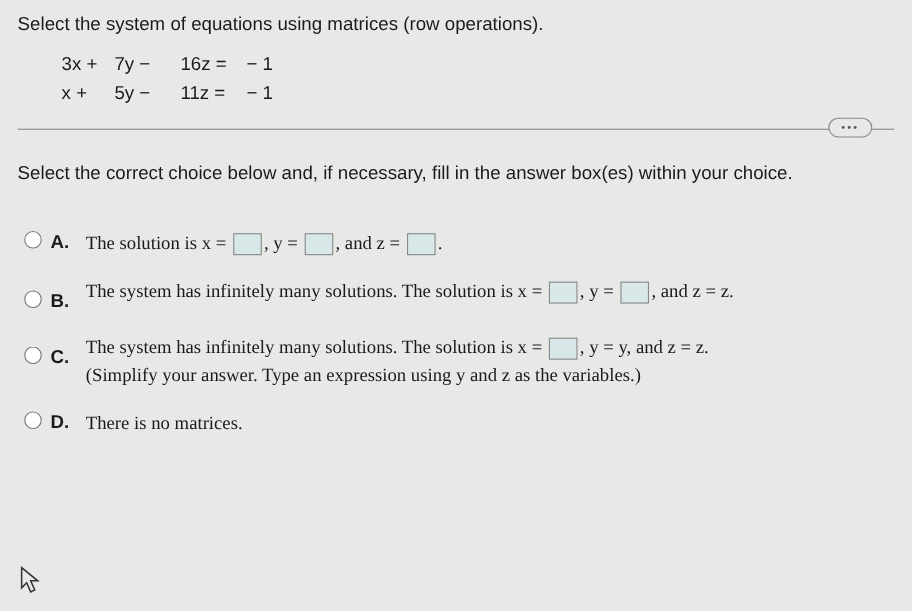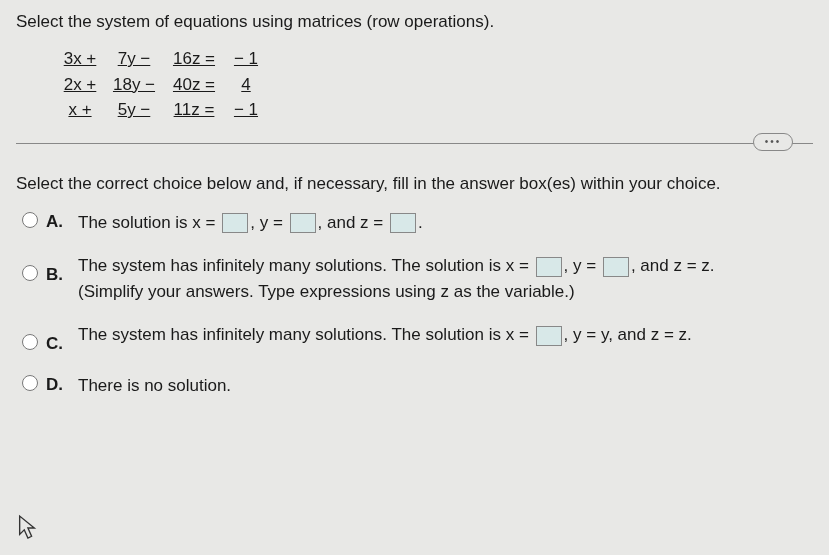--- a/index.html
+++ b/index.html
@@ -22,23 +22,22 @@
     .equation-block {
       font-family: Arial, sans-serif;
       margin-left: 40px;
       margin-bottom: 20px;
       line-height: 1.5;
     }
     .equation-row {
       display: flex;
     }
     .eq-col {
-      text-align: center;
+      text-align: left;
       white-space: pre;
-      text-decoration: underline;
     }
     .col1 { width: 48px; }
     .col2 { width: 60px; }
     .col3 { width: 60px; }
     .col4 { width: 44px; }
     .divider-wrap {
       position: relative;
       margin: 20px 0 30px 0;
     }
     .divider {
@@ -56,21 +55,21 @@
       height: 18px;
       display: flex;
       align-items: center;
       justify-content: center;
       font-size: 10px;
       letter-spacing: 2px;
       color: #555;
       cursor: pointer;
     }
     .instruction {
-      margin-bottom: 16px;
+      margin-bottom: 40px;
     }
     .choices {
       padding-left: 6px;
     }
     .choice {
       display: flex;
       align-items: flex-start;
       margin-bottom: 18px;
     }
     .radio-col {
@@ -78,20 +77,21 @@
       padding-top: 2px;
     }
     .label-col {
       width: 32px;
       font-weight: bold;
       padding-top: 2px;
     }
     .text-col {
       flex: 1;
       line-height: 1.5;
+      font-family: Liberation Serif, serif;
     }
     input[type="radio"] {
       width: 16px;
       height: 16px;
       cursor: pointer;
     }
     .answer-box {
       display: inline-block;
       background: #d8e8e8;
       border: 1px solid #888;
@@ -116,26 +116,20 @@
 <div class="question-text">Select the system of equations using matrices (row operations).</div>
 
 <div class="equation-block">
   <div class="equation-row">
     <span class="eq-col col1">3x +</span>
     <span class="eq-col col2">7y −</span>
     <span class="eq-col col3">16z =</span>
     <span class="eq-col col4">− 1</span>
   </div>
   <div class="equation-row">
-    <span class="eq-col col1">2x +</span>
-    <span class="eq-col col2">18y −</span>
-    <span class="eq-col col3">40z =</span>
-    <span class="eq-col col4">4</span>
-  </div>
-  <div class="equation-row">
     <span class="eq-col col1">x +</span>
     <span class="eq-col col2">5y −</span>
     <span class="eq-col col3">11z =</span>
     <span class="eq-col col4">− 1</span>
   </div>
 </div>
 
 <div class="divider-wrap">
   <hr class="divider">
   <div class="pill">•••</div>
@@ -153,38 +147,38 @@
     </div>
   </div>
 
   <div class="choice">
     <div class="radio-col" style="padding-top:12px;"><input type="radio" name="answer" style=""></div>
     <div class="label-col" style="padding-top:12px;">B.</div>
     <div class="text-col">
       <div>
         <span>The system has infinitely many solutions. The solution is x = </span><span class="answer-box"></span><span>, y = </span><span class="answer-box"></span><span>, and z = z.</span>
       </div>
-      <div>(Simplify your answers. Type expressions using z as the variable.)</div>
     </div>
   </div>
 
   <div class="choice">
     <div class="radio-col" style="padding-top:12px;"><input type="radio" name="answer" style=""></div>
     <div class="label-col" style="padding-top:12px;">C.</div>
     <div class="text-col">
       <div>
         <span>The system has infinitely many solutions. The solution is x = </span><span class="answer-box"></span><span>, y = y, and z = z.</span>
       </div>
+      <div>(Simplify your answer. Type an expression using y and z as the variables.)</div>
     </div>
   </div>
 
   <div class="choice">
     <div class="radio-col"><input type="radio" name="answer" style=""></div>
     <div class="label-col">D.</div>
-    <div class="text-col">There is no solution.</div>
+    <div class="text-col">There is no matrices.</div>
   </div>
 
 </div>
 
 <div class="cursor-icon">
   <svg viewBox="0 0 24 30">
     <path d="M 4 2 L 4 22 L 9 17 L 13 26 L 17 24 L 13 15 L 20 15 Z" fill="none" stroke="#333" stroke-width="1.5"></path>
   </svg>
 </div>
 

